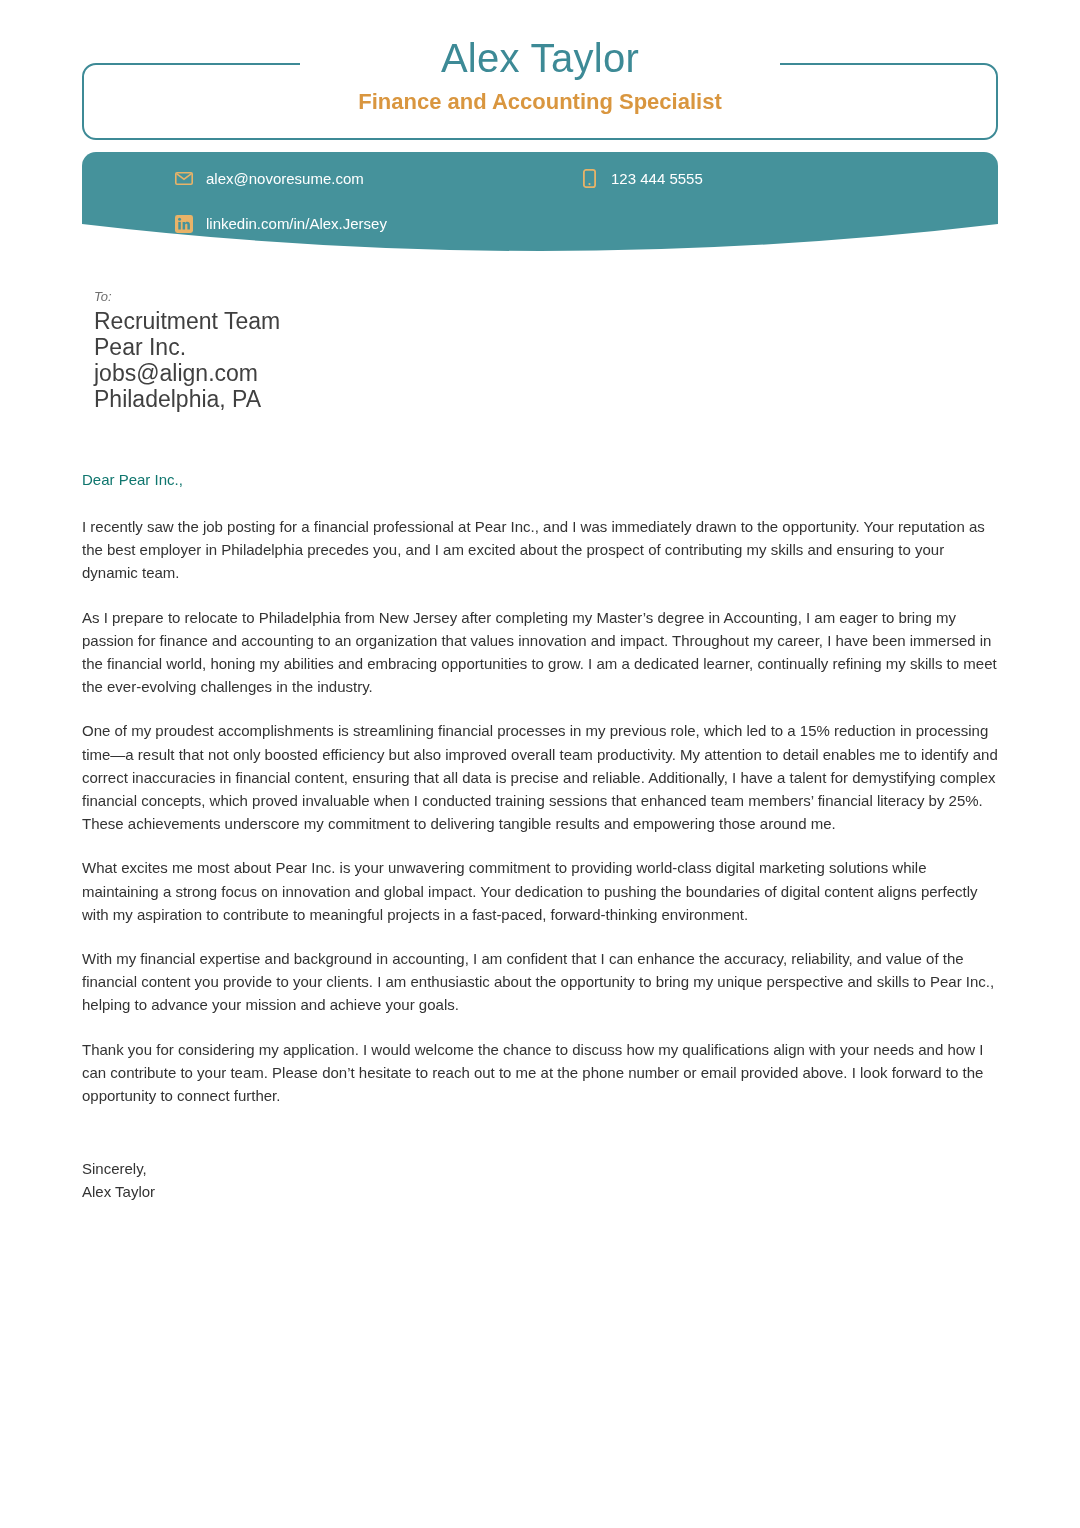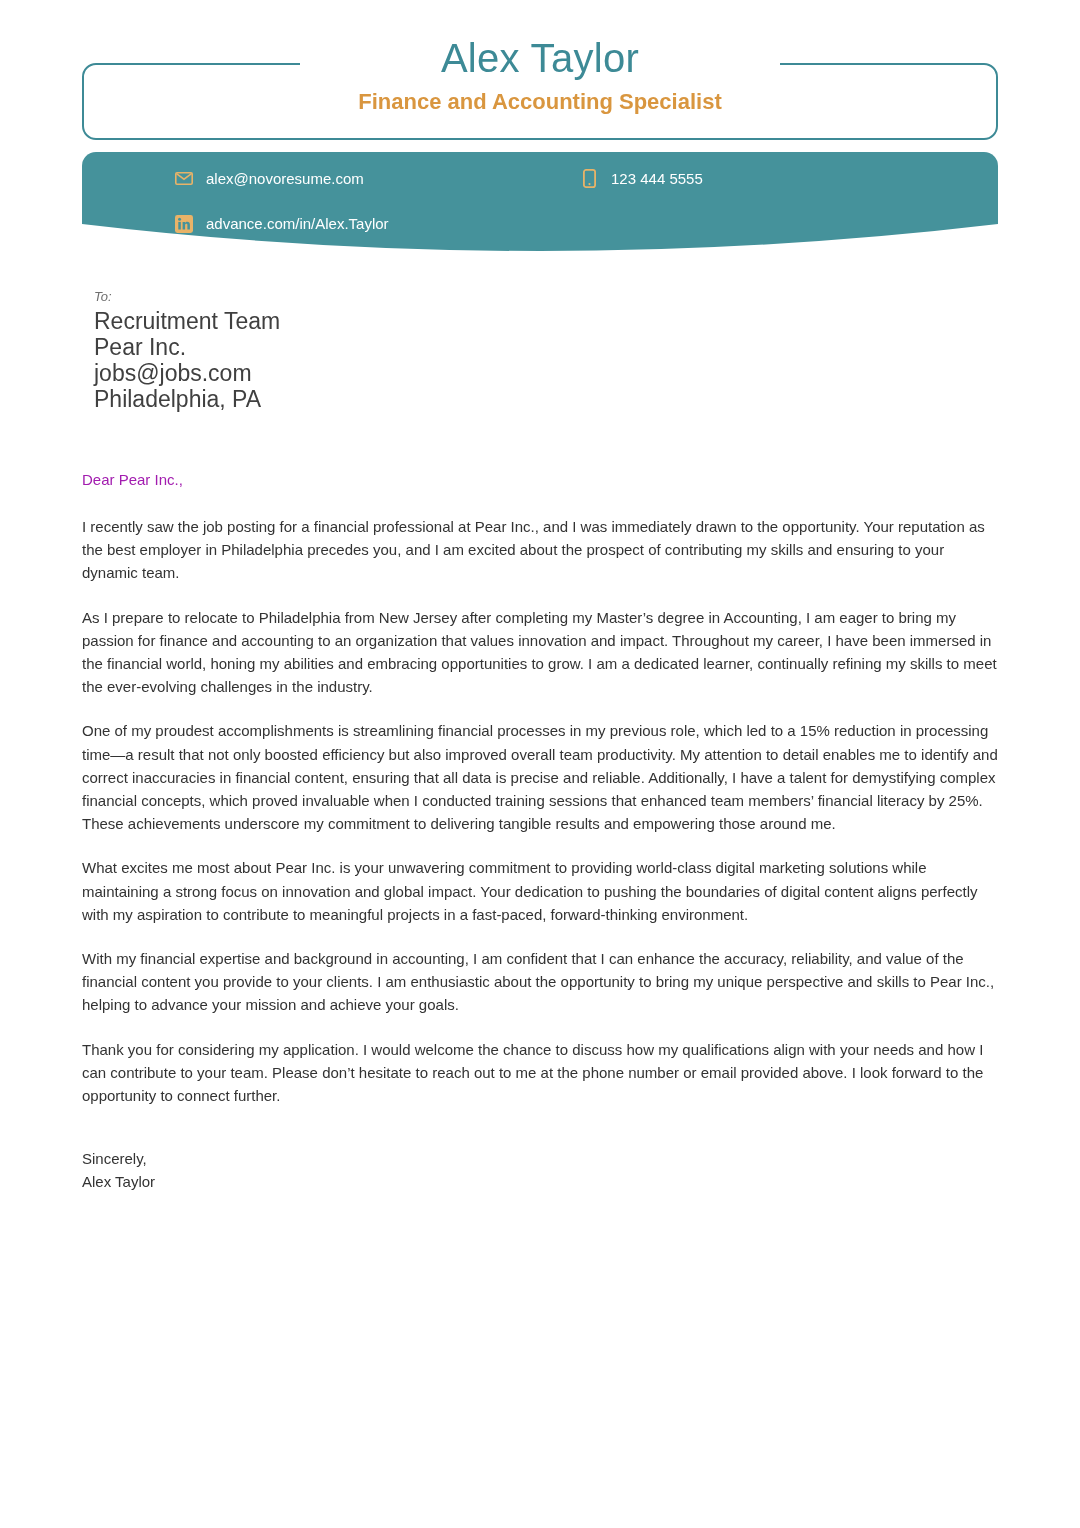--- a/index.html
+++ b/index.html
@@ -155,35 +155,35 @@
   
   .letter {
     position: absolute;
     left: 82px;
     top: 468px;
     width: 920px;
   }
 
   .salutation {
     font-size: 15px;
-    color: #a21caf;
+    color: #0f766e;
     line-height: 23px;
     margin-bottom: 24px;
   }
 
   .para {
     font-size: 15px;
     color: #333333;
     line-height: 23.2px;
     margin-bottom: 21px;
     text-align: left;
   }
 
   .signoff {
-    margin-top: 40px;
+    margin-top: 50px;
   }
 
   .signoff-line {
     font-size: 15px;
     color: #333333;
     line-height: 23px;
   }
 </style>
 </head>
 <body>
@@ -227,30 +227,30 @@
 
       <div class="contact-item">
         <span class="contact-icon">
           <svg width="18" height="18" viewBox="0 0 18 18">
             <rect x="0" y="0" width="18" height="18" rx="2.4" fill="#e8b368"></rect>
             <rect x="3.3" y="6.9" width="2.5" height="7.6" fill="#45929b"></rect>
             <circle cx="4.55" cy="4.3" r="1.5" fill="#45929b"></circle>
             <path d="M7.6,14.5 V6.9 h2.4 v1.0 c0.5,-0.8 1.4,-1.2 2.3,-1.2 c1.8,0 2.6,1.1 2.6,3.0 V14.5 h-2.5 V10.2 c0,-0.9 -0.3,-1.4 -1.1,-1.4 c-0.8,0 -1.2,0.5 -1.2,1.5 V14.5 Z" fill="#45929b"></path>
           </svg>
         </span>
-        <span class="contact-text">advance.com/in/Alex.Taylor</span>
+        <span class="contact-text">linkedin.com/in/Alex.Jersey</span>
       </div>
     </div>
   </div>
 
   <div class="recipient">
     <div class="to-label">To:</div>
     <div class="recipient-line">Recruitment Team</div>
     <div class="recipient-line">Pear Inc.</div>
-    <div class="recipient-line">jobs@jobs.com</div>
+    <div class="recipient-line">jobs@align.com</div>
     <div class="recipient-line">Philadelphia, PA</div>
   </div>
 
   <div class="letter">
     <div class="salutation">Dear Pear Inc.,</div>
 
     <p class="para">I recently saw the job posting for a financial professional at Pear Inc., and I was immediately drawn to the opportunity. Your reputation as the best employer in Philadelphia precedes you, and I am excited about the prospect of contributing my skills and ensuring to your dynamic team.</p>
     <p class="para">As I prepare to relocate to Philadelphia from New Jersey after completing my Master’s degree in Accounting, I am eager to bring my passion for finance and accounting to an organization that values innovation and impact. Throughout my career, I have been immersed in the financial world, honing my abilities and embracing opportunities to grow. I am a dedicated learner, continually refining my skills to meet the ever-evolving challenges in the industry.</p>
     <p class="para">One of my proudest accomplishments is streamlining financial processes in my previous role, which led to a 15% reduction in processing time—a result that not only boosted efficiency but also improved overall team productivity. My attention to detail enables me to identify and correct inaccuracies in financial content, ensuring that all data is precise and reliable. Additionally, I have a talent for demystifying complex financial concepts, which proved invaluable when I conducted training sessions that enhanced team members’ financial literacy by 25%. These achievements underscore my commitment to delivering tangible results and empowering those around me.</p>
     <p class="para">What excites me most about Pear Inc. is your unwavering commitment to providing world-class digital marketing solutions while maintaining a strong focus on innovation and global impact. Your dedication to pushing the boundaries of digital content aligns perfectly with my aspiration to contribute to meaningful projects in a fast-paced, forward-thinking environment.</p>

